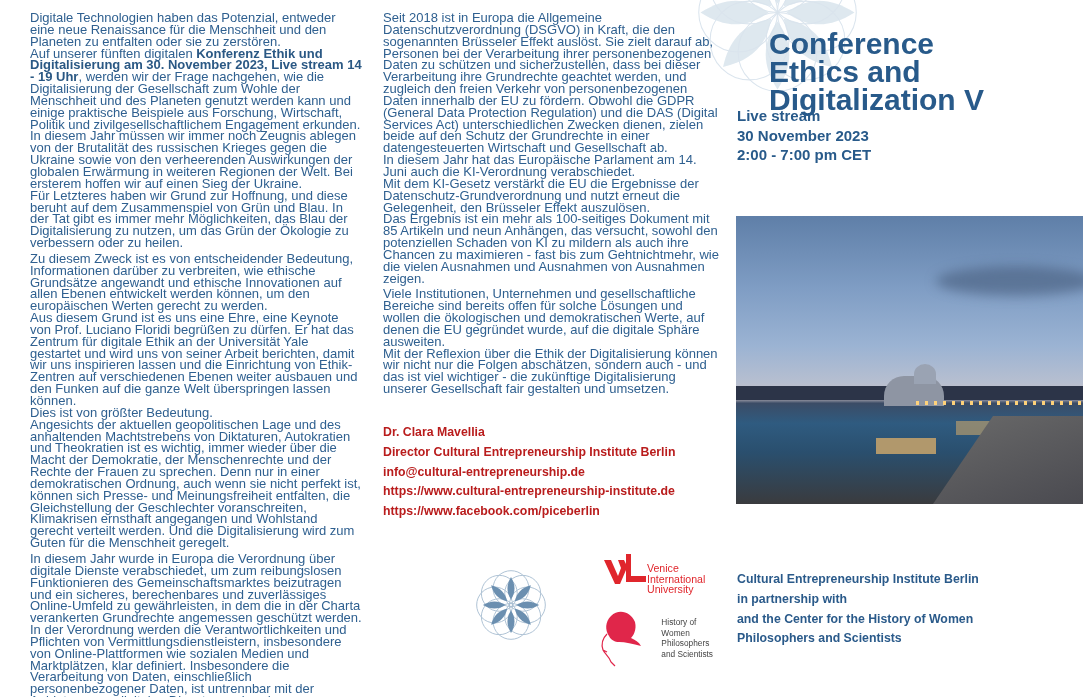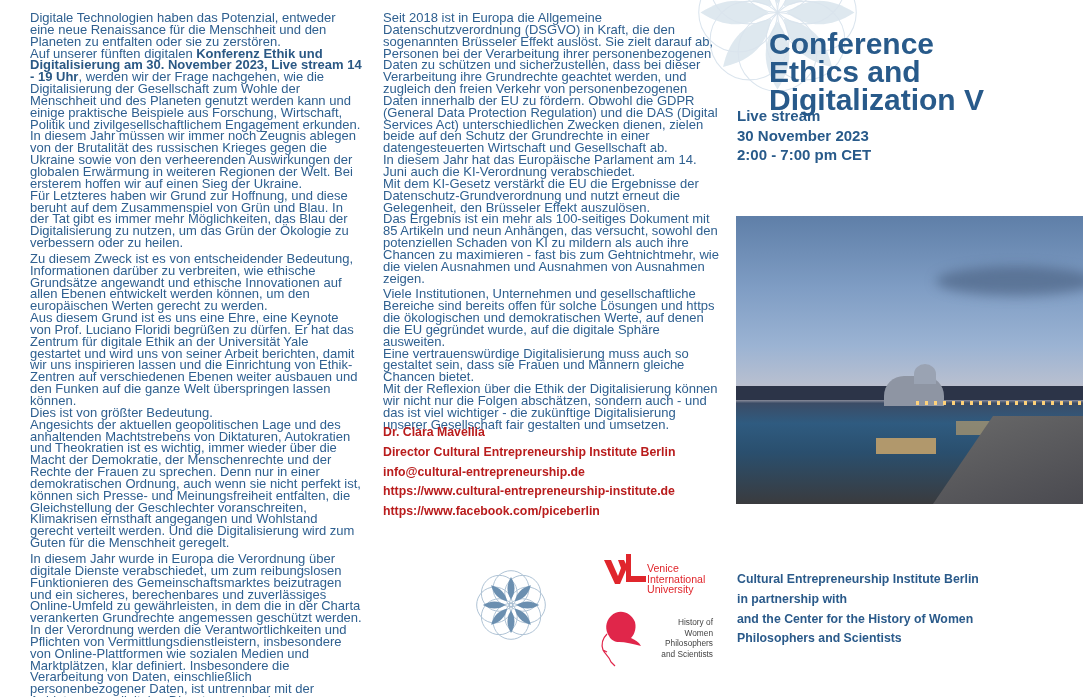--- a/index.html
+++ b/index.html
@@ -33,21 +33,21 @@
   .photo .lights { position:absolute; left:180px; top:185px; width:167px; height:4px; background:repeating-linear-gradient(90deg,#ffd27a 0 3px,transparent 3px 9px); }
 
   .contact { position:absolute; left:383px; top:423px; font-size:12.3px; line-height:19.8px; font-weight:bold; color:#b91c1c; }
 
   .logo-cei { position:absolute; left:472px; top:566px; width:78px; height:78px; }
   .logo-viu { position:absolute; left:604px; top:550px; width:112px; height:50px; }
   .viu-mark { position:absolute; left:0; top:0; width:42px; height:36px; }
   .viu-text { position:absolute; left:43px; top:13px; font-size:10.6px; line-height:10.5px; color:#e0262c; }
   .logo-hwps { position:absolute; left:597px; top:608px; width:118px; height:70px; }
   .hwps-mark { position:absolute; left:0; top:0; width:44px; height:62px; }
-  .hwps-text { position:absolute; right:2px; top:9px; text-align:right; font-size:8.3px; line-height:10.5px; color:#444; }
+  .hwps-text { position:absolute; right:2px; top:9px; text-align:left; font-size:8.3px; line-height:10.5px; color:#444; }
 
   .partner { position:absolute; left:737px; top:570px; font-size:12.3px; line-height:19.8px; font-weight:bold; color:#2a5a8a; }
 </style>
 </head>
 <body>
 
 <svg class="watermark" viewBox="-100 -100 200 200">
   <g fill="#dbe6ee" stroke="none">
     <g id="wpetal">
         <path d="M0,-10 C18,-35 18,-60 0,-88 C-18,-60 -18,-35 0,-10Z"></path>
@@ -83,22 +83,21 @@
   <p><span>Angesichts der aktuellen geopolitischen Lage und des anhaltenden Machtstrebens von Diktaturen, Autokratien und Theokratien ist es wichtig, immer wieder über die Macht der Demokratie, der Menschenrechte und der Rechte der Frauen zu sprechen. Denn nur in einer demokratischen Ordnung, auch wenn sie nicht perfekt ist, können sich Presse- und Meinungsfreiheit entfalten, die Gleichstellung der Geschlechter voranschreiten, Klimakrisen ernsthaft angegangen und Wohlstand gerecht verteilt werden. Und die Digitalisierung wird zum Guten für die Menschheit geregelt.</span></p>
   <p class="tight"><span>In diesem Jahr wurde in Europa die Verordnung über digitale Dienste verabschiedet, um zum reibungslosen Funktionieren des Gemeinschaftsmarktes beizutragen und ein sicheres, berechenbares und zuverlässiges Online-Umfeld zu gewährleisten, in dem die in der Charta verankerten Grundrechte angemessen geschützt werden.</span></p>
   <p class="tight"><span>In der Verordnung werden die Verantwortlichkeiten und Pflichten von Vermittlungsdienstleistern, insbesondere von Online-Plattformen wie sozialen Medien und Marktplätzen, klar definiert. Insbesondere die Verarbeitung von Daten, einschließlich personenbezogener Daten, ist untrennbar mit der Anbietung von digitalen Diensten verbunden.</span></p>
 </div>
 
 <div class="col" id="col2">
   <p class="tight">Seit 2018 ist in Europa die Allgemeine Datenschutzverordnung (DSGVO) in Kraft, die den sogenannten Brüsseler Effekt auslöst. Sie zielt darauf ab, Personen bei der Verarbeitung ihrer personenbezogenen Daten zu schützen und sicherzustellen, dass bei dieser Verarbeitung ihre Grundrechte geachtet werden, und zugleich den freien Verkehr von personenbezogenen Daten innerhalb der EU zu fördern. Obwohl die GDPR (General Data Protection Regulation) und die DAS (Digital Services Act) unterschiedlichen Zwecken dienen, zielen beide auf den Schutz der Grundrechte in einer datengesteuerten Wirtschaft und Gesellschaft ab.</p>
   <p class="tight">In diesem Jahr hat das Europäische Parlament am 14. Juni auch die KI-Verordnung verabschiedet.</p>
   <p class="tight">Mit dem KI-Gesetz verstärkt die EU die Ergebnisse der Datenschutz-Grundverordnung und nutzt erneut die Gelegenheit, den Brüsseler Effekt auszulösen.</p>
   <p>Das Ergebnis ist ein mehr als 100-seitiges Dokument mit 85 Artikeln und neun Anhängen, das versucht, sowohl den potenziellen Schaden von KI zu mildern als auch ihre Chancen zu maximieren - fast bis zum Gehtnichtmehr, wie die vielen Ausnahmen und Ausnahmen von Ausnahmen zeigen.</p>
-  <p class="tight">Viele Institutionen, Unternehmen und gesellschaftliche Bereiche sind bereits offen für solche Lösungen und https die ökologischen und demokratischen Werte, auf denen die EU gegründet wurde, auf die digitale Sphäre ausweiten.</p>
-  <p class="tight">Eine vertrauenswürdige Digitalisierung muss auch so gestaltet sein, dass sie Frauen und Männern gleiche Chancen bietet.</p>
+  <p class="tight">Viele Institutionen, Unternehmen und gesellschaftliche Bereiche sind bereits offen für solche Lösungen und wollen die ökologischen und demokratischen Werte, auf denen die EU gegründet wurde, auf die digitale Sphäre ausweiten.</p>
   <p class="tight">Mit der Reflexion über die Ethik der Digitalisierung können wir nicht nur die Folgen abschätzen, sondern auch - und das ist viel wichtiger - die zukünftige Digitalisierung unserer Gesellschaft fair gestalten und umsetzen.</p>
 </div>
 
 <div class="contact">
   <div>Dr. Clara Mavellia</div>
   <div>Director Cultural Entrepreneurship Institute Berlin</div>
   <div>info@cultural-entrepreneurship.de</div>
   <div>https://www.cultural-entrepreneurship-institute.de</div>
   <div>https://www.facebook.com/piceberlin</div>
 </div>

